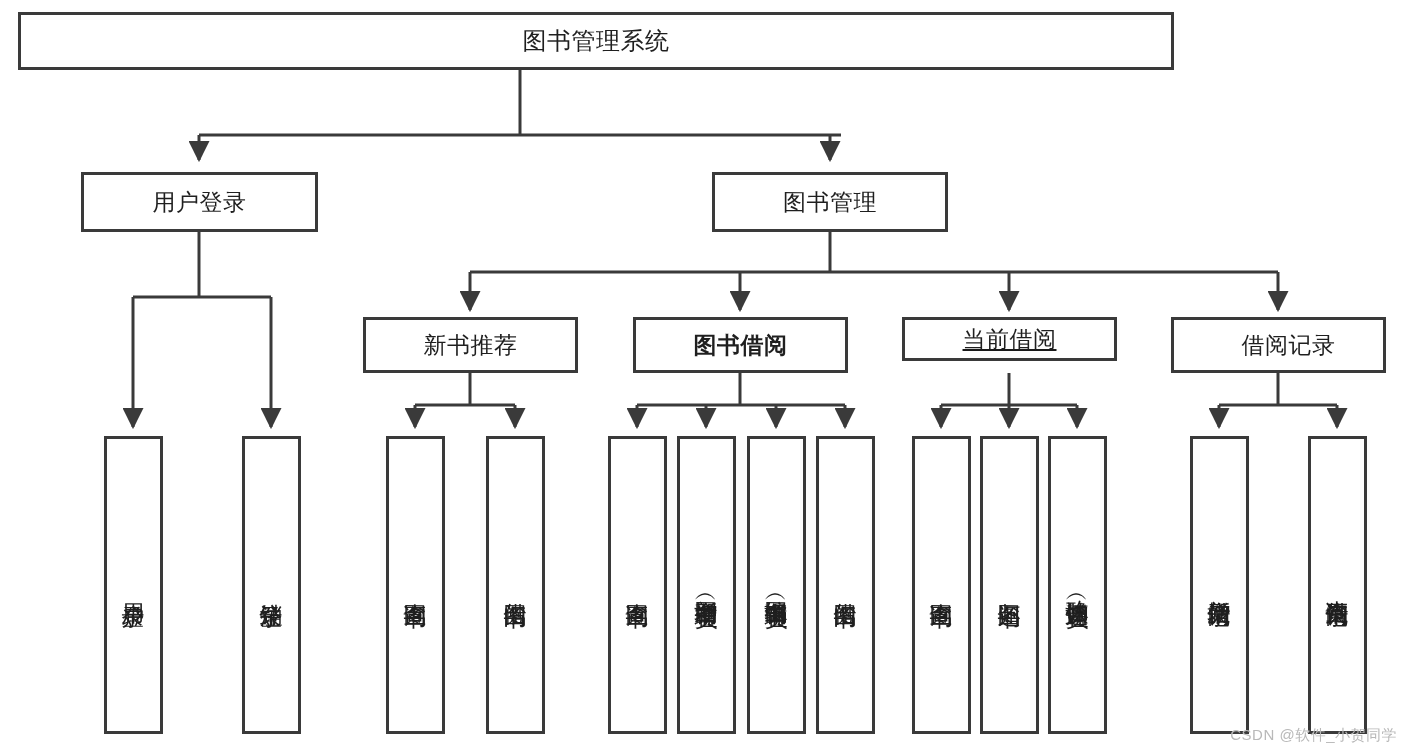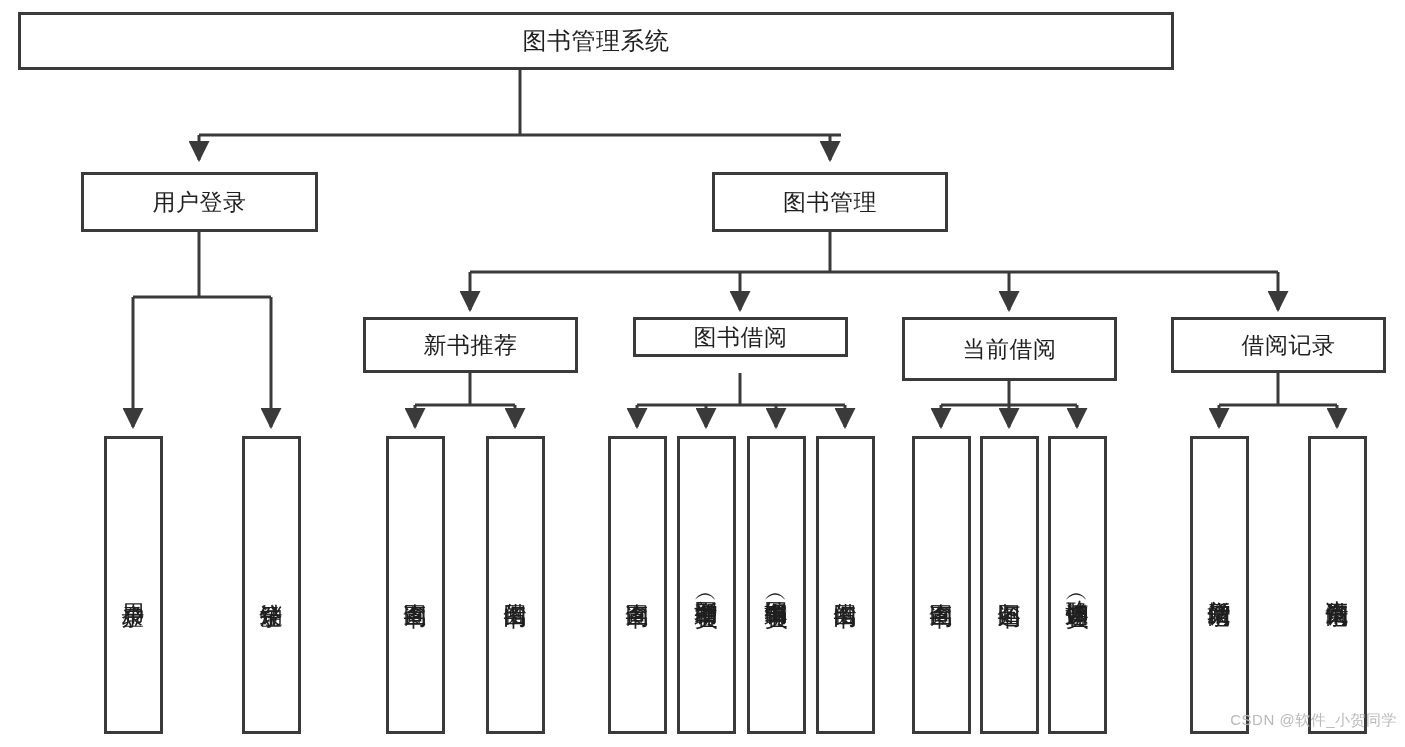--- a/index.html
+++ b/index.html
@@ -57,21 +57,21 @@
     letter-spacing:1px;
     color:#1f1f1f;
     text-align:left;
     padding-top:4px;
   }
   .leaf.mid .vlbl{ padding-top:0; }
   .leaf.tall .vlbl{ padding-top:2px; }
   .watermark{
     position:absolute;
     right:8px;
-    bottom:17px;
+    bottom:2px;
     font-size:15px;
     color:#b9b9b9;
     letter-spacing:0.5px;
     z-index:5;
     white-space:nowrap;
   }
 </style>
 </head>
 <body>
 
@@ -136,25 +136,25 @@
   </div>
 
   <div class="node" style="left:363px; top:317px; width:215px; height:56px;">
     <span class="lbl">新书推荐</span>
   </div>
 
   <div class="node" style="left:712px; top:172px; width:236px; height:60px;">
     <span class="lbl">图书管理</span>
   </div>
 
-  <div class="node" style="left:633px; top:317px; width:215px; height:40px;">
+  <div class="node" style="left:633px; top:317px; width:215px; height:56px;font-weight:bold;">
     <span class="lbl">图书借阅</span>
   </div>
 
-  <div class="node" style="left:902px; top:317px; width:215px; height:64px;">
+  <div class="node" style="left:902px; top:317px; width:215px; height:44px;text-decoration:underline;">
     <span class="lbl">当前借阅</span>
   </div>
 
   <div class="node" style="left:1171px; top:317px; width:215px; height:56px;padding-left:20px;">
     <span class="lbl">借阅记录</span>
   </div>
 
   <div class="leaf" style="left: 104px; top: 436px; width: 59px; height: 298px; align-items: center;">
     <span class="vlbl">用户登录</span>
   </div>

